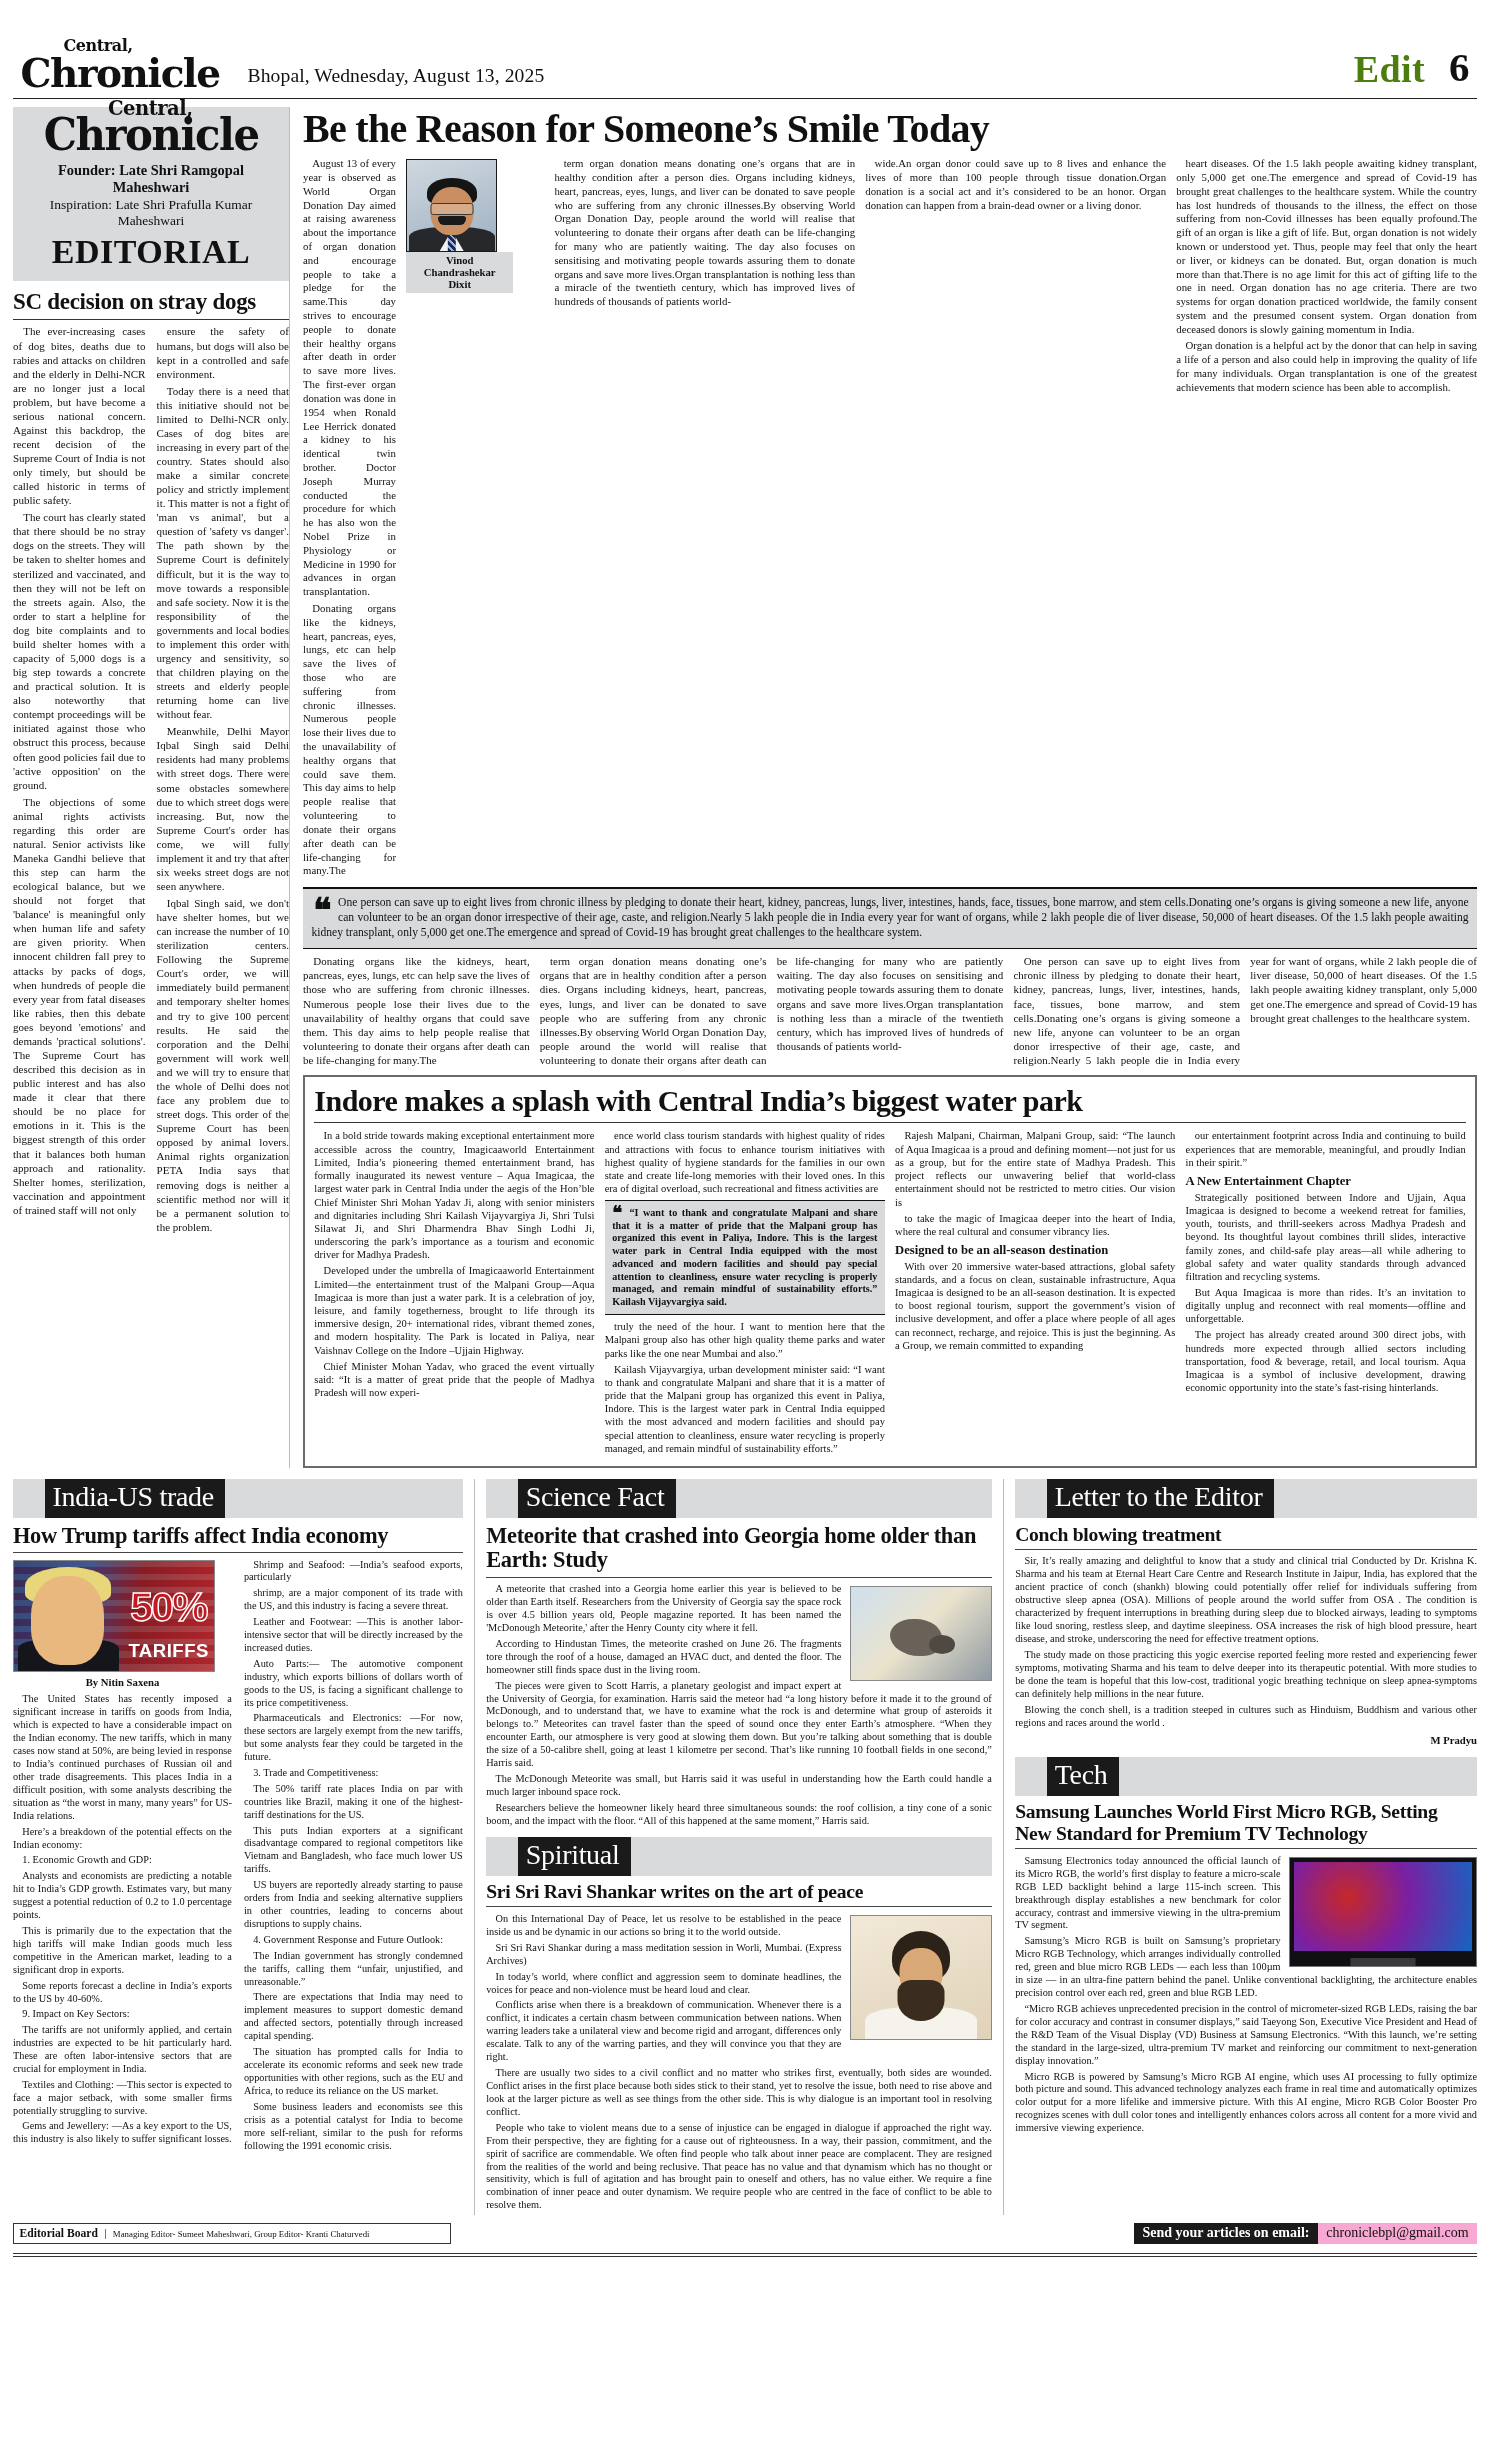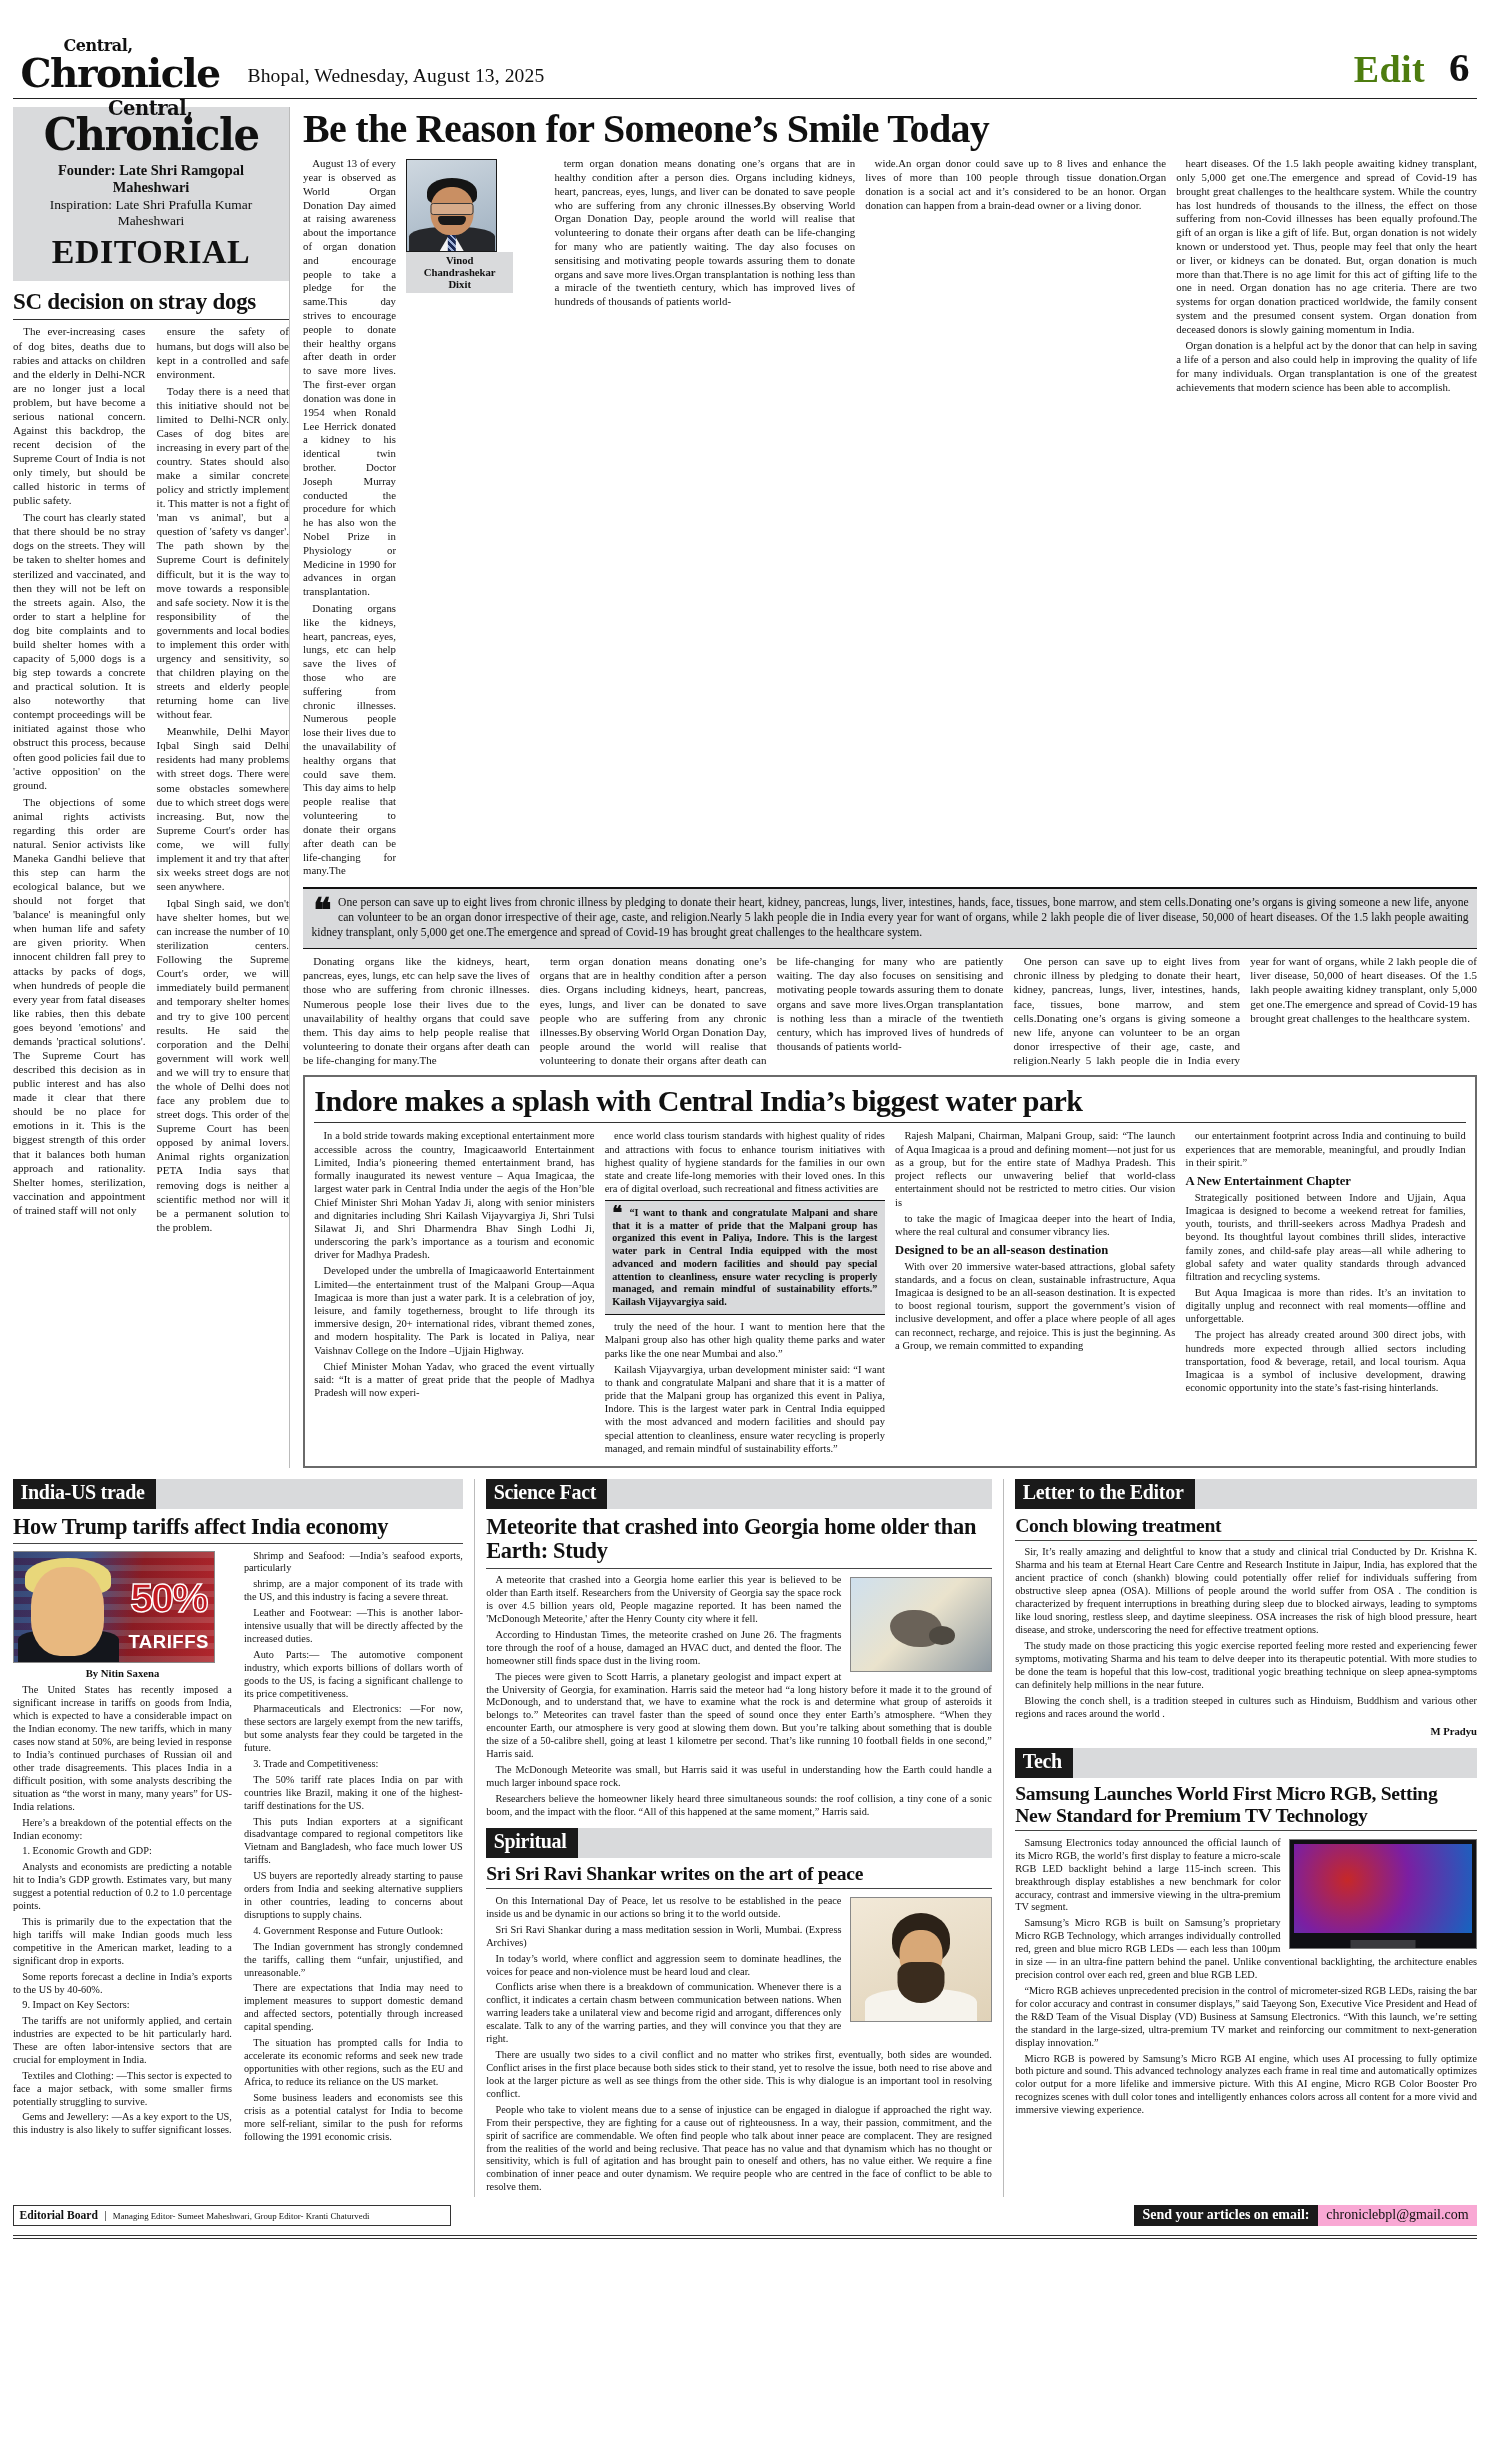--- a/index.html
+++ b/index.html
@@ -101,22 +101,22 @@
   .sub-h{font-weight:bold;font-size:12.6px;margin:4.7px 0 2.8px 0;line-height:1.12;}
 
   
   .lower{display:flex;padding:0 13px;box-sizing:border-box;margin-top:11.2px;gap:0;}
   .lcol{padding:0 11.2px;box-sizing:border-box;}
   .lc1{width:462px;flex:0 0 462px;padding-left:0;border-right:0.9px solid #bbb;}
   .lc2{width:529px;flex:0 0 529px;border-right:0.9px solid #bbb;}
   .lc3{flex:1;padding-right:0;}
 
   .sechead{background:#1a1a1a;color:#fff;display:inline-block;
-      font-family:"Liberation Serif",serif;font-weight:bold;font-size:20px;
-      padding:1.9px 11.2px 4.7px 7.5px;letter-spacing:-0.3px;}
+      font-family:"Liberation Serif",serif;font-weight:normal;font-size:28px;
+      padding:1.9px 11.2px 4.7px 7.5px;letter-spacing:-0.3px;margin-left:32px;}
   .secwrap{background:#d9dadc;margin-bottom:5.6px;}
   .lead{font-family:"Liberation Serif",serif;font-weight:bold;font-size:22.4px;
       line-height:1.1;letter-spacing:-0.3px;margin:5.6px 0 3.7px 0;}
   .lead-sm{font-size:19.6px;}
   .hr2{border-top:0.9px solid #444;margin:3.7px 0 5.6px 0;}
   .body2{column-count:2;column-gap:12px;font-size:10.3px;line-height:1.26;
       text-align:justify;hyphens:auto;}
   .body2 p{margin:0 0 2.8px 0;text-indent:9.3px;}
   .body1{font-size:10.3px;line-height:1.26;text-align:justify;hyphens:auto;}
   .body1 p{margin:0 0 2.8px 0;text-indent:9.3px;}
@@ -330,21 +330,21 @@
         <p>1. Economic Growth and GDP:</p>
         <p>Analysts and economists are predicting a notable hit to India’s GDP growth. Estimates vary, but many suggest a potential reduction of 0.2 to 1.0 percentage points.</p>
         <p>This is primarily due to the expectation that the high tariffs will make Indian goods much less competitive in the American market, leading to a significant drop in exports.</p>
         <p>Some reports forecast a decline in India’s exports to the US by 40-60%.</p>
         <p>9. Impact on Key Sectors:</p>
         <p>The tariffs are not uniformly applied, and certain industries are expected to be hit particularly hard. These are often labor-intensive sectors that are crucial for employment in India.</p>
         <p>Textiles and Clothing: —This sector is expected to face a major setback, with some smaller firms potentially struggling to survive.</p>
         <p>Gems and Jewellery: —As a key export to the US, this industry is also likely to suffer significant losses.</p>
         <p>Shrimp and Seafood: —India’s seafood exports, particularly</p>
         <p>shrimp, are a major component of its trade with the US, and this industry is facing a severe threat.</p>
-        <p>Leather and Footwear: —This is another labor-intensive usually that will be directly affected by the increased duties.</p>
+        <p>Leather and Footwear: —This is another labor-intensive sector that will be directly increased by the increased duties.</p>
         <p>Auto Parts:— The automotive component industry, which exports billions of dollars worth of goods to the US, is facing a significant challenge to its price competitiveness.</p>
         <p>Pharmaceuticals and Electronics: —For now, these sectors are largely exempt from the new tariffs, but some analysts fear they could be targeted in the future.</p>
         <p>3. Trade and Competitiveness:</p>
         <p>The 50% tariff rate places India on par with countries like Brazil, making it one of the highest-tariff destinations for the US.</p>
         <p>This puts Indian exporters at a significant disadvantage compared to regional competitors like Vietnam and Bangladesh, who face much lower US tariffs.</p>
         <p>US buyers are reportedly already starting to pause orders from India and seeking alternative suppliers in other countries, leading to concerns about disruptions to supply chains.</p>
         <p>4. Government Response and Future Outlook:</p>
         <p>The Indian government has strongly condemned the tariffs, calling them “unfair, unjustified, and unreasonable.”</p>
         <p>There are expectations that India may need to implement measures to support domestic demand and affected sectors, potentially through increased capital spending.</p>
         <p>The situation has prompted calls for India to accelerate its economic reforms and seek new trade opportunities with other regions, such as the EU and Africa, to reduce its reliance on the US market.</p>

